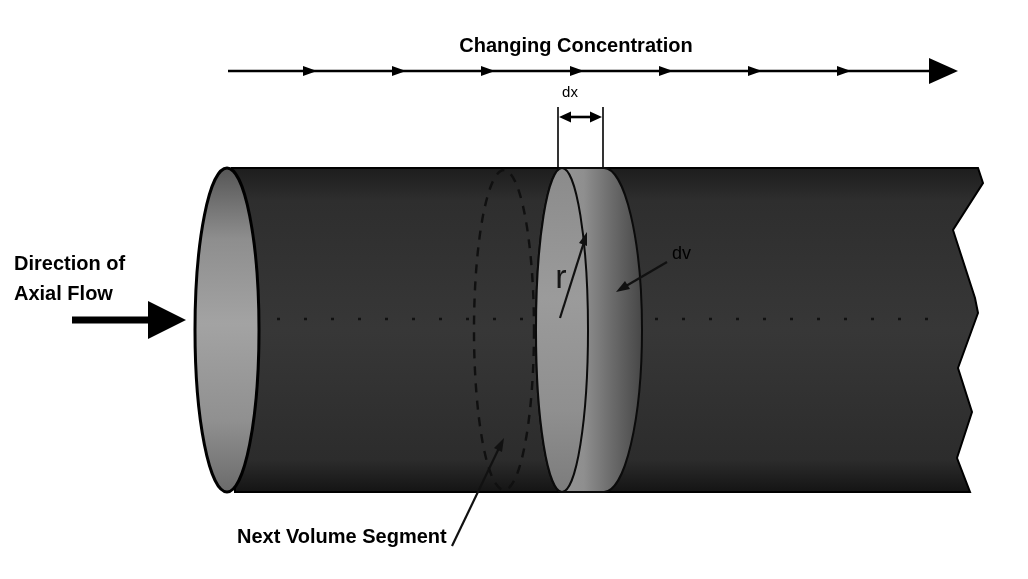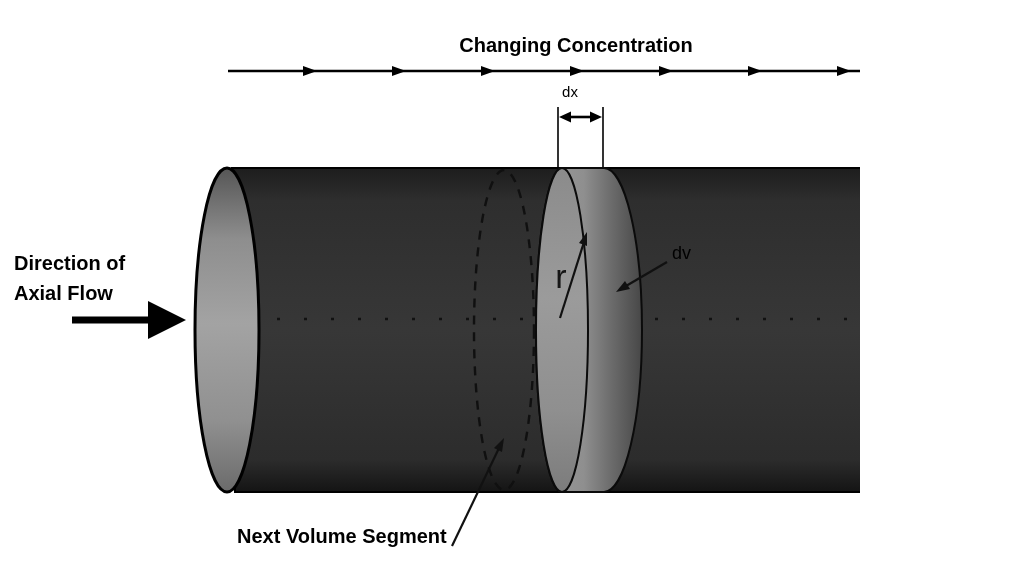--- a/index.html
+++ b/index.html
@@ -1,16 +1,16 @@
 <!DOCTYPE html>
 <html><head>
 <meta charset="utf-8">
 <style>
   html,body{margin:0;padding:0;background:#ffffff;}
-  .stage{position:relative;width:860px;height:579px;background:#ffffff;overflow:hidden;
+  .stage{position:relative;width:1028px;height:579px;background:#ffffff;overflow:hidden;
          font-family:"Liberation Sans",sans-serif;text-decoration:underline;}
   svg{display:block;}
   svg text{font-family:"Liberation Sans",sans-serif;fill:#000;}
   .title-text{font-size:20px;font-weight:bold;}
   .small-label{font-size:15px;}
   .dv-label{font-size:18px;}
   .r-label{font-size:34px;font-weight:500;fill:#161616;}
   .big-label{font-size:20px;font-weight:bold;}
 </style>
 </head>

